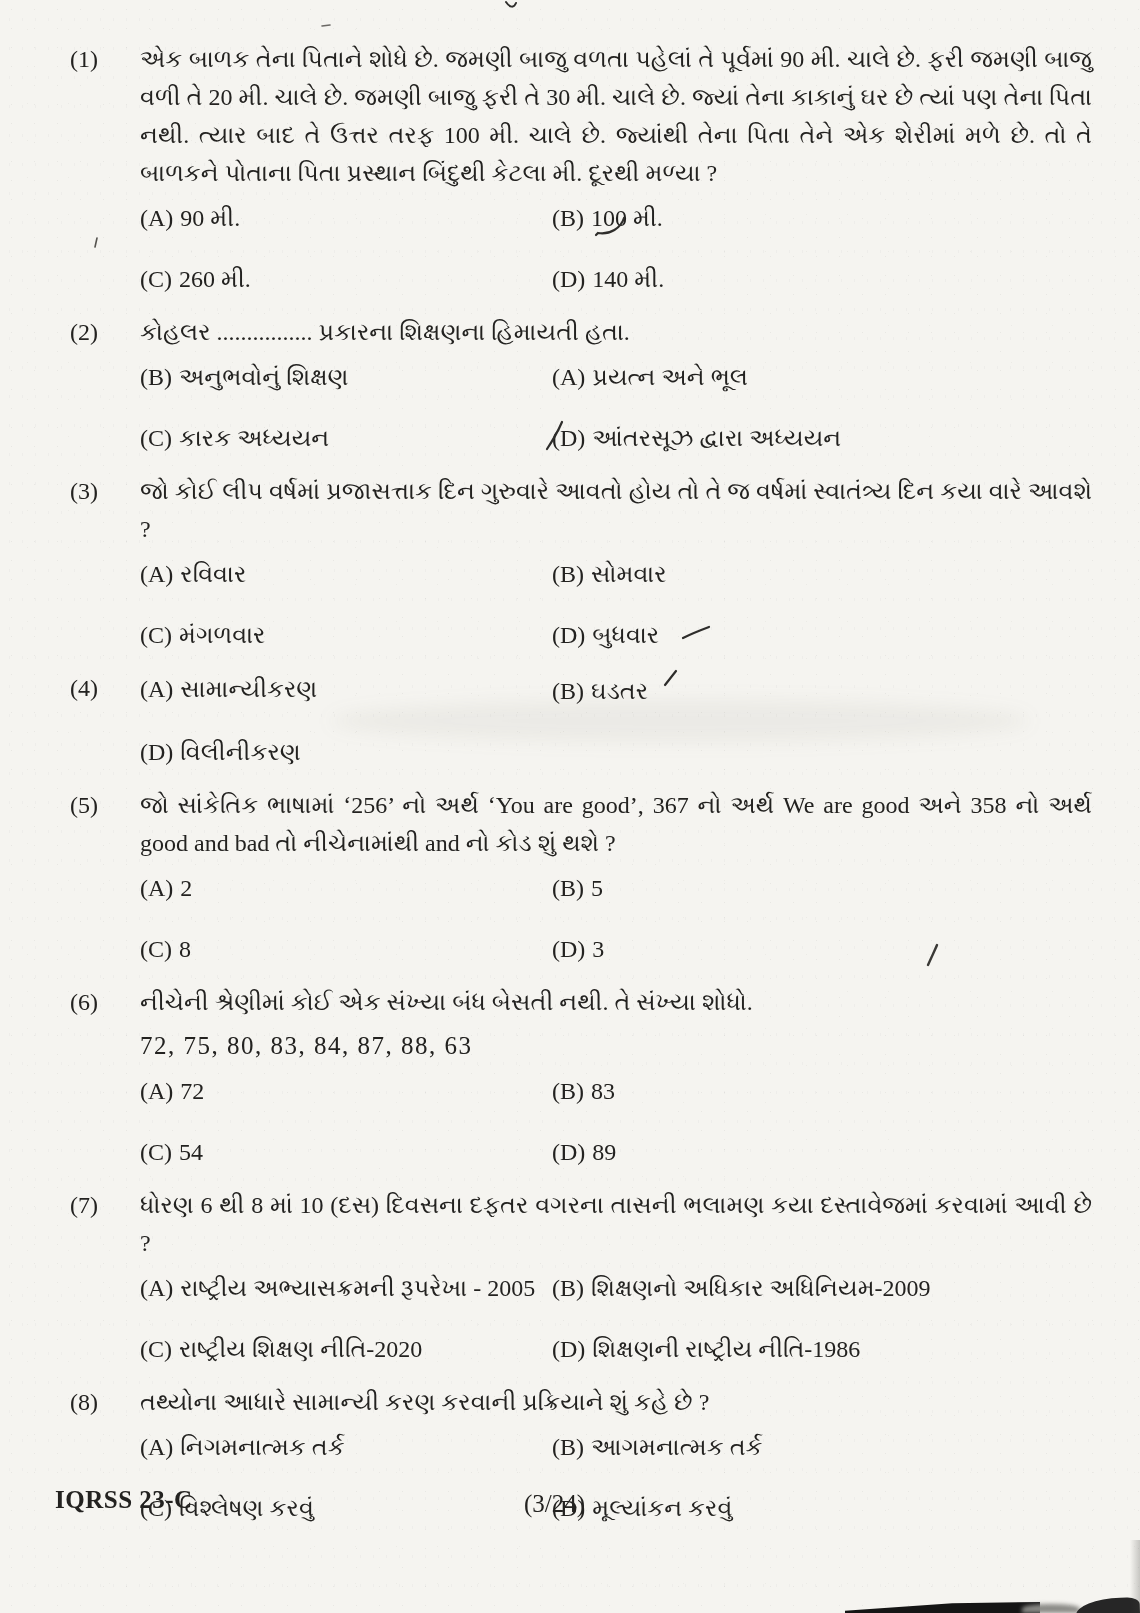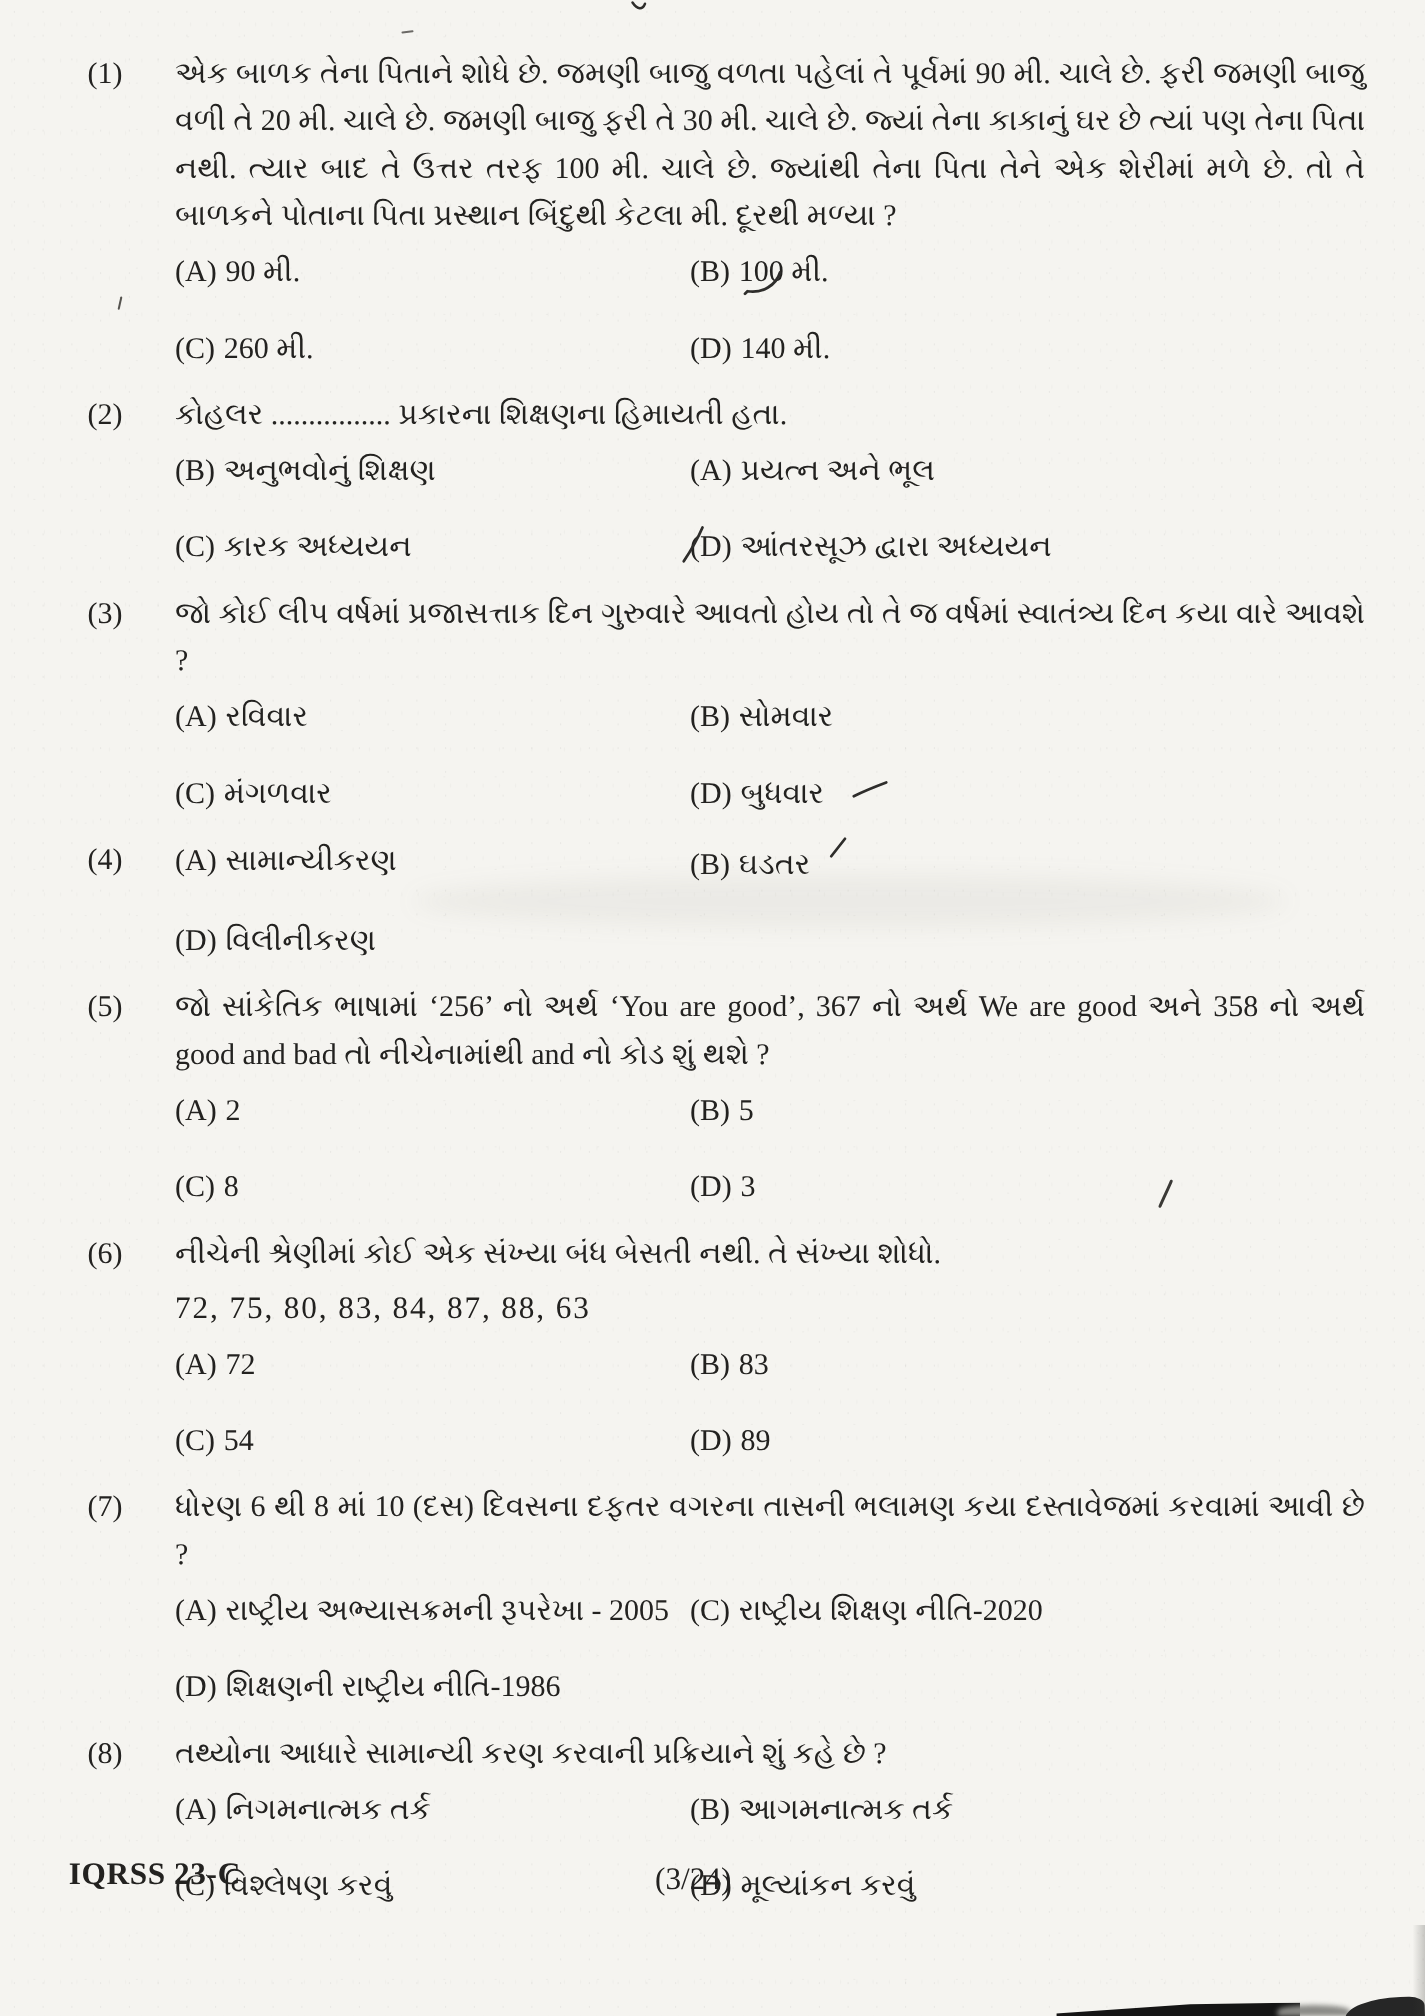--- a/index.html
+++ b/index.html
@@ -138,20 +138,21 @@
         </div>
       </div>
     </section>
 
     <section class="question">
       <div class="qnum">(7)</div>
       <div>
         <div class="qtext">ધોરણ 6 થી 8 માં 10 (દસ) દિવસના દફતર વગરના તાસની ભલામણ કયા દસ્તાવેજમાં કરવામાં આવી છે ?</div>
         <div class="opts">
           <div class="opt"><span class="lbl">(A)</span><span>રાષ્ટ્રીય અભ્યાસક્રમની રૂપરેખા - 2005</span></div>
+          <div class="opt"><span class="lbl">(B)</span><span>શિક્ષણનો અધિકાર અધિનિયમ-2009</span></div>
           <div class="opt"><span class="lbl">(C)</span><span>રાષ્ટ્રીય શિક્ષણ નીતિ-2020</span></div>
           <div class="opt"><span class="lbl">(D)</span><span>શિક્ષણની રાષ્ટ્રીય નીતિ-1986</span></div>
         </div>
       </div>
     </section>
 
     <section class="question">
       <div class="qnum">(8)</div>
       <div>
         <div class="qtext">તથ્યોના આધારે સામાન્યી કરણ કરવાની પ્રક્રિયાને શું કહે છે ?</div>

